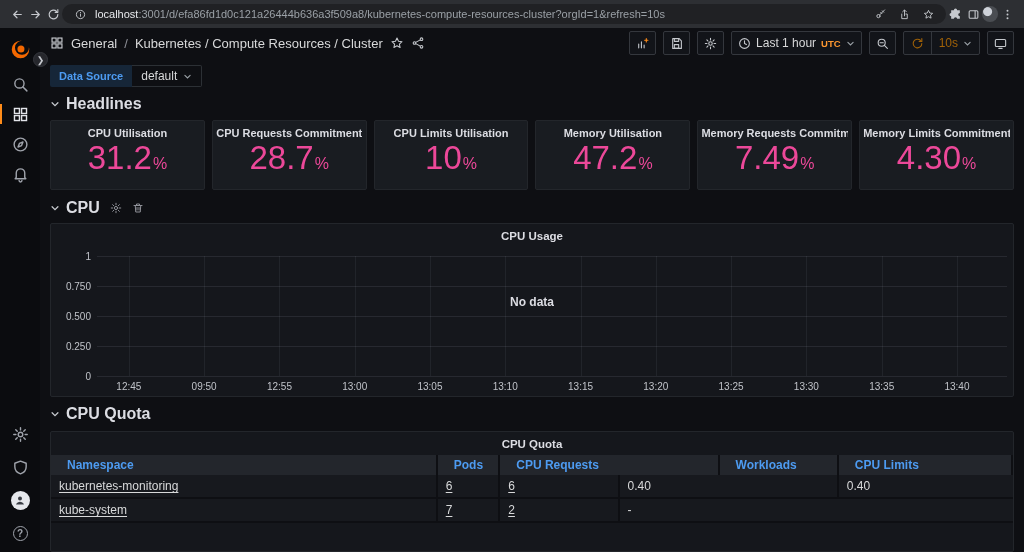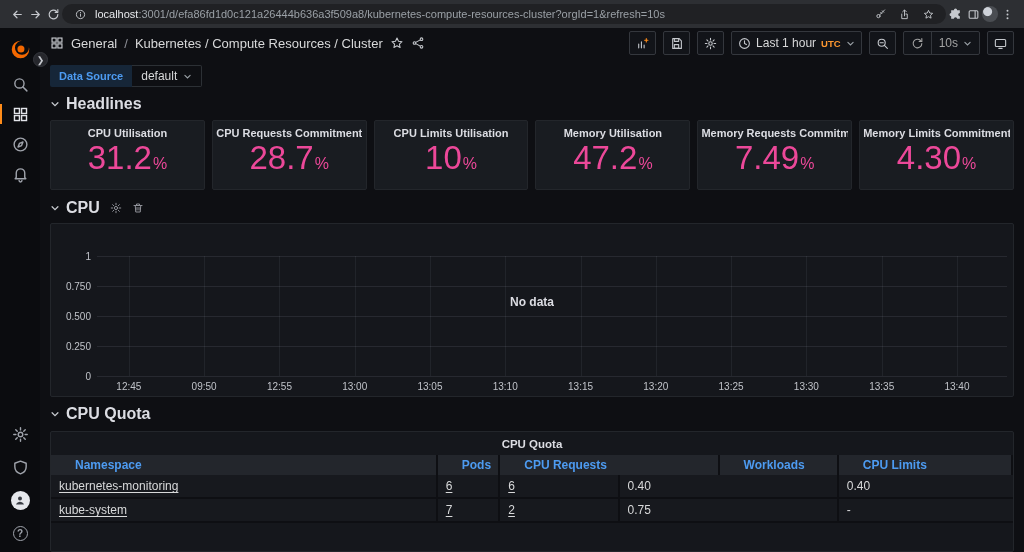--- a/index.html
+++ b/index.html
@@ -52,21 +52,21 @@
   .crumb .gicon { color:#c6c9ce; display:flex; }
   .crumb .gicon svg { width:14px; height:14px; }
   .gnav-right { margin-left:auto; display:flex; align-items:center; gap:7px; }
   .tbtn { height:24px; min-width:26px; padding:0 6px; border:1px solid #34373d; border-radius:2px;
     background:#121419; color:#c6c9ce; display:flex; align-items:center; justify-content:center; gap:5px;
     font-size:12px; }
   .tbtn svg { width:13px; height:13px; }
   .tbtn .utc { color:#ff9830; font-size:9.5px; font-weight:700; }
   .tbtn .txt { color:#d8d9da; }
   .tgroup { display:flex; align-items:center; border:1px solid #34373d; border-radius:2px; background:#121419; height:24px; }
-  .tgroup .part { display:flex; align-items:center; gap:5px; padding:0 7px; height:100%; color:#a3a3a3; font-size:12px; }
+  .tgroup .part { display:flex; align-items:center; gap:5px; padding:0 7px; height:100%; color:#a16207; font-size:12px; }
   .tgroup .part + .part { border-left:1px solid #34373d; }
   .tgroup svg { width:13px; height:13px; }
   .chev { width:9px !important; height:9px !important; color:#9aa0a6; }
 
   
   .submenu { display:flex; align-items:center; padding:7px 0 0 0; flex:0 0 29px; }
   .chip-label { height:22px; display:flex; align-items:center; padding:0 9px; background:#162638;
     color:#4d9bf1; font-size:11px; font-weight:700; border-radius:2px 0 0 2px; }
   .chip-value { height:22px; display:flex; align-items:center; gap:6px; padding:0 9px; background:#0e0f13;
     border:1px solid #2c3035; border-left:none; color:#d8d9da; font-size:12px; border-radius:0 2px 2px 0; }
@@ -113,21 +113,21 @@
 
   
   .table-panel { margin-top:8px; flex:1; background:#15171c; border:1px solid #23262b; border-radius:2px;
     display:flex; flex-direction:column; overflow:hidden; }
   .table-title { text-align:center; font-size:11.5px; font-weight:700; color:#dcdde3; padding:6px 0 5px; }
   .trow { display:flex; }
   .trow.head { background:#23262c; }
   .tcell { padding:4px 8px; font-size:12px; color:#d8d9da; display:flex; align-items:center;
     border-right:2px solid #0e0f13; min-width:0; }
   .trow .tcell:last-child { border-right:none; }
-  .trow.head .tcell { color:#4d9bf1; font-weight:700; border-right:2px solid #0e0f13; padding:3px 24px; }
+  .trow.head .tcell { color:#4d9bf1; font-weight:700; border-right:2px solid #0e0f13; padding:3px 16px; }
   .trow.data { background:#17191e; border-bottom:2px solid #0e0f13; height:24px; }
   .c-ns{width:40.2%} .c-pods{width:6.5%} .c-wl{width:12.4%} .c-req{width:22.8%} .c-lim{width:18.1%}
   .linkv { text-decoration:underline; text-underline-offset:2px; }
 </style>
 </head>
 <body>
 
 <div class="screen">
 
   <div class="browser-bar">
@@ -425,20 +425,21 @@
             </svg>
         </span>
         <span class="mini">
           <svg viewBox="0 0 24 24" fill="none" stroke="currentColor" stroke-width="2" stroke-linecap="round" stroke-linejoin="round">
               <path d="M4 7h16M9 7V4h6v3M6.5 7l1 13h9l1-13M10 11v5M14 11v5"></path>
             </svg>
         </span>
       </div>
 
       <div class="chart-panel">
+        <div class="chart-title">CPU Usage</div>
         <div class="ylabels">
           <span>1</span>
           <span>0.750</span>
           <span>0.500</span>
           <span>0.250</span>
           <span>0</span>
         </div>
         <div class="plot">
           <div class="hline"></div>
             <div class="hline"></div>
@@ -509,20 +510,19 @@
         <div class="trow data">
           <span class="tcell c-ns">
               <span class="linkv">kube-system</span>
             </span>
           <span class="tcell c-pods">
               <span class="linkv">7</span>
             </span>
           <span class="tcell c-wl">
               <span class="linkv">2</span>
             </span>
-          <span class="tcell c-req">0.75</span>
           <span class="tcell c-lim">-</span>
         </div>
       </div>
 
     </div>
   </div>
 </div>
 
 </body></html>

